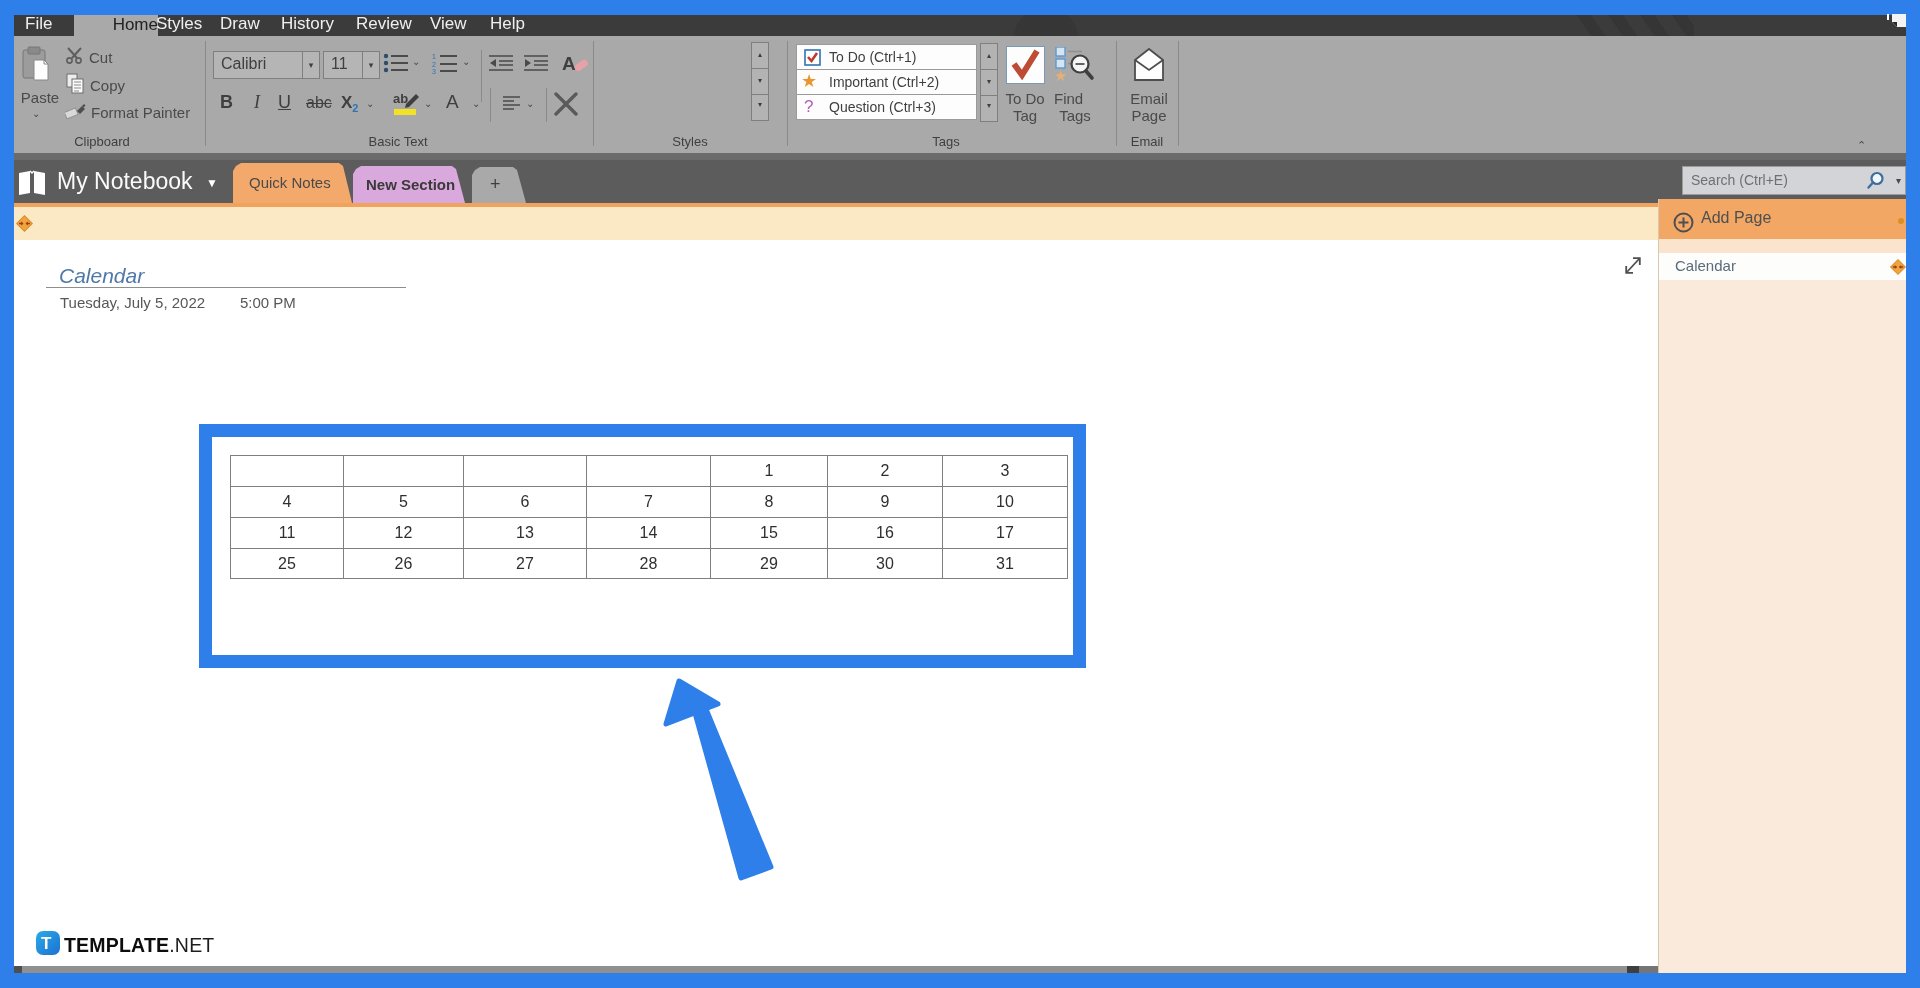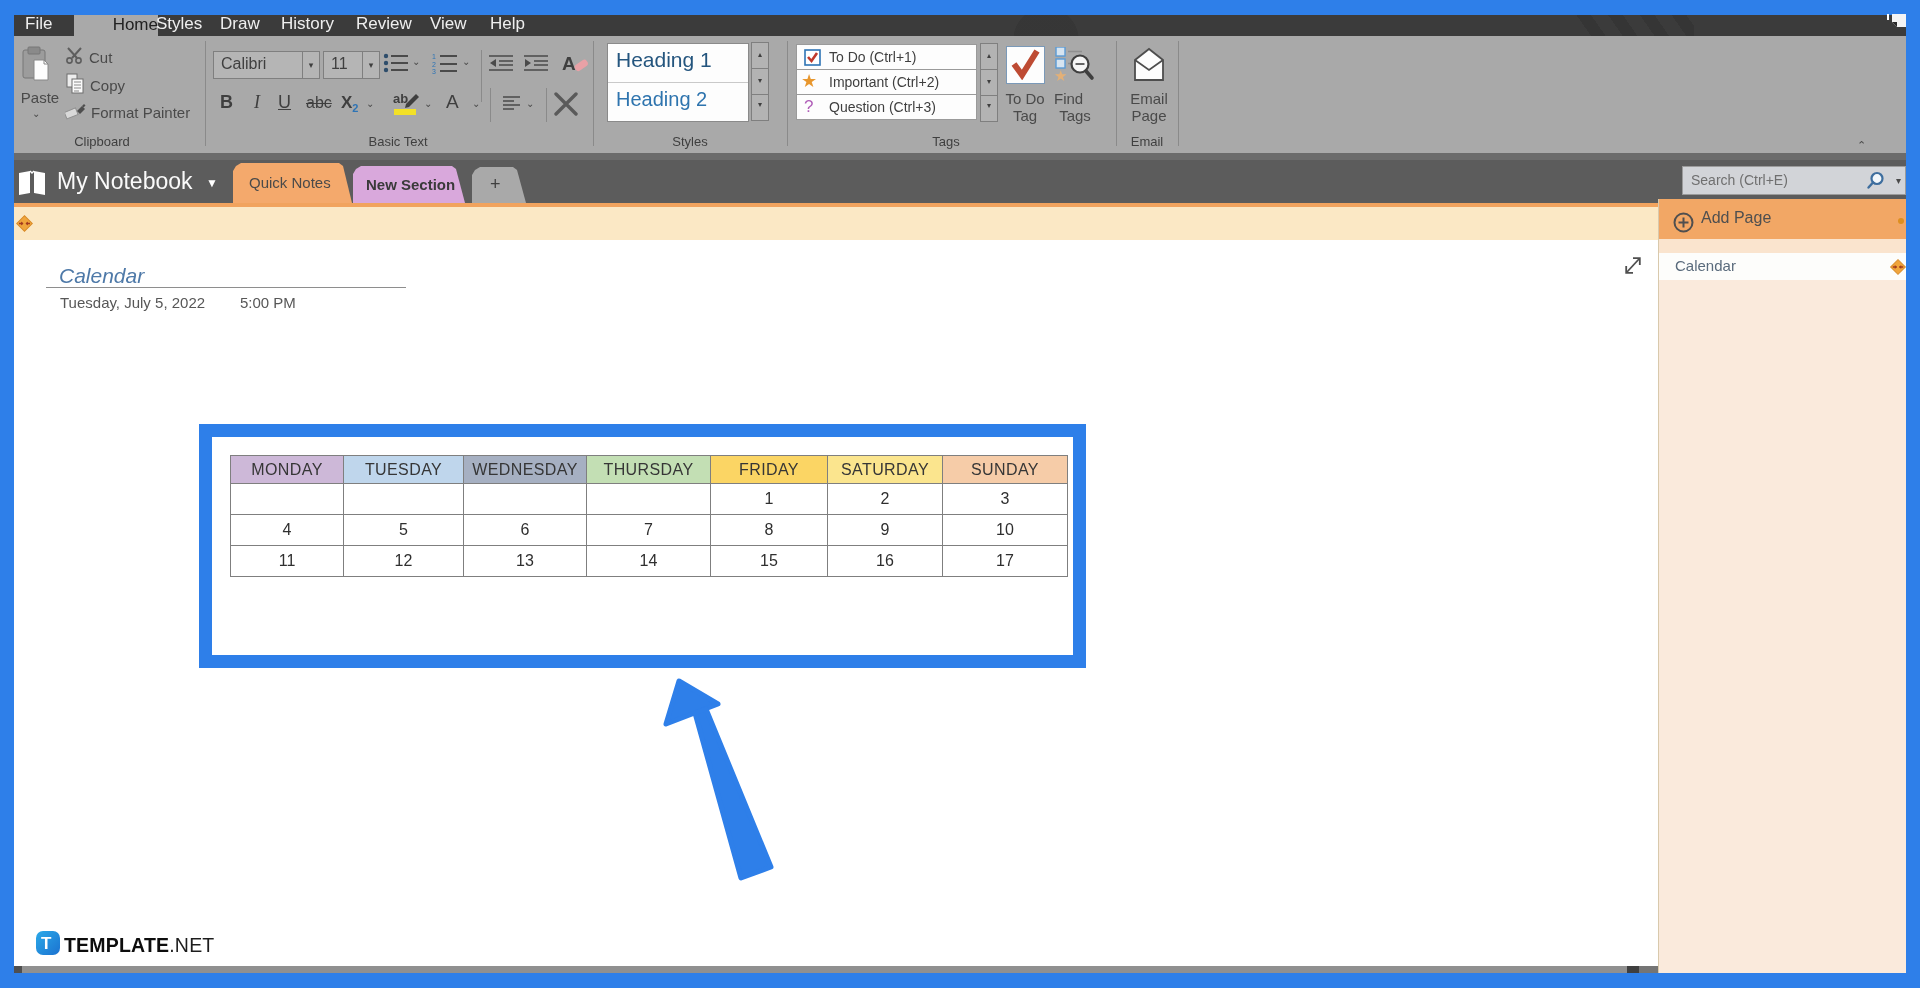--- a/index.html
+++ b/index.html
@@ -151,25 +151,20 @@
   <svg style="position:absolute;left:489px;top:60px" width="17" height="14" viewBox="0 0 17 14">
     <path d="M0 1 h17 M0 5 h11 M0 9 h17 M0 13 h11" stroke="#4A4A4A" stroke-width="1.6"></path>
   </svg>
   <div class="chev" style="left:512px;top:62px">⌄</div>
   <div class="vsep" style="left:532px;top:52px;height:34px"></div>
   <svg style="position:absolute;left:540px;top:56px" width="24" height="24" viewBox="0 0 24 24">
     <path d="M2 2 L22 22 M22 2 L2 22" stroke="#5A5A5A" stroke-width="3.4" stroke-linecap="round"></path>
   </svg>
   <div class="glabel" style="left:324px">Basic Text</div>
 
-  <div style="position:absolute;left:593px;top:7px;width:140px;height:77px;background:#FDFDFD;border:1px solid #8A8A8A">
-    <div style="position:absolute;left:8px;top:4px;font-size:21px;color:#24557E">Heading 1</div>
-    <div style="position:absolute;left:0;top:38px;width:100%;border-top:1px solid #C9C9C9"></div>
-    <div style="position:absolute;left:8px;top:44px;font-size:20px;color:#2E74AE">Heading 2</div>
-  </div>
   <div class="stack3" style="left:737px">
       <div>▴</div>
       <div>▾</div>
       <div style="line-height:20px">▾<br></div>
     </div>
   <div class="glabel" style="left:616px">Styles</div>
 
   <div style="position:absolute;left:782px;top:8px;width:181px;height:78px">
     <div style="position:absolute;top:0;width:100%;height:26px;background:#FDFDFD;border:1px solid #9A9A9A;box-sizing:border-box">
       <svg style="position:absolute;left:7px;top:4px" width="17" height="17" viewBox="0 0 17 17">
@@ -273,29 +268,20 @@
     <colgroup>
         <col style="width:113px">
         <col style="width:120px">
         <col style="width:123px">
         <col style="width:124px">
         <col style="width:117px">
         <col style="width:115px">
         <col style="width:125px">
       </colgroup>
     <tbody>
-        <tr style="height:28px">
-      <td class="hd" style="background:#CDB8D8">MONDAY</td>
-      <td class="hd" style="background:#BFD6EC">TUESDAY</td>
-      <td class="hd" style="background:#A6B0C2">WEDNESDAY</td>
-      <td class="hd" style="background:#C3DFB4">THURSDAY</td>
-      <td class="hd" style="background:#FBD564">FRIDAY</td>
-      <td class="hd" style="background:#FBE58E">SATURDAY</td>
-      <td class="hd" style="background:#F6CCA8">SUNDAY</td>
-    </tr>
     <tr style="height:31px">
           <td></td>
           <td></td>
           <td></td>
           <td></td>
           <td>1</td>
           <td>2</td>
           <td>3</td>
         </tr>
     <tr style="height:31px">
@@ -309,20 +295,29 @@
         </tr>
     <tr style="height:31px">
           <td>11</td>
           <td>12</td>
           <td>13</td>
           <td>14</td>
           <td>15</td>
           <td>16</td>
           <td>17</td>
         </tr>
+    <tr style="height:30px">
+          <td>25</td>
+          <td>26</td>
+          <td>27</td>
+          <td>28</td>
+          <td>29</td>
+          <td>30</td>
+          <td>31</td>
+        </tr>
   </tbody>
     </table>
 
   <svg style="position:absolute;left:630px;top:430px" width="170" height="225" viewBox="0 0 170 225">
     <g fill="#2E7FE9" stroke="#2E7FE9" stroke-width="5" stroke-linejoin="round">
       <path d="M35 11 L22 54 L74 34 z"></path>
       <path d="M51 43 L62 39 L127 197 L97 208 z"></path>
     </g>
   </svg>
 </div>

